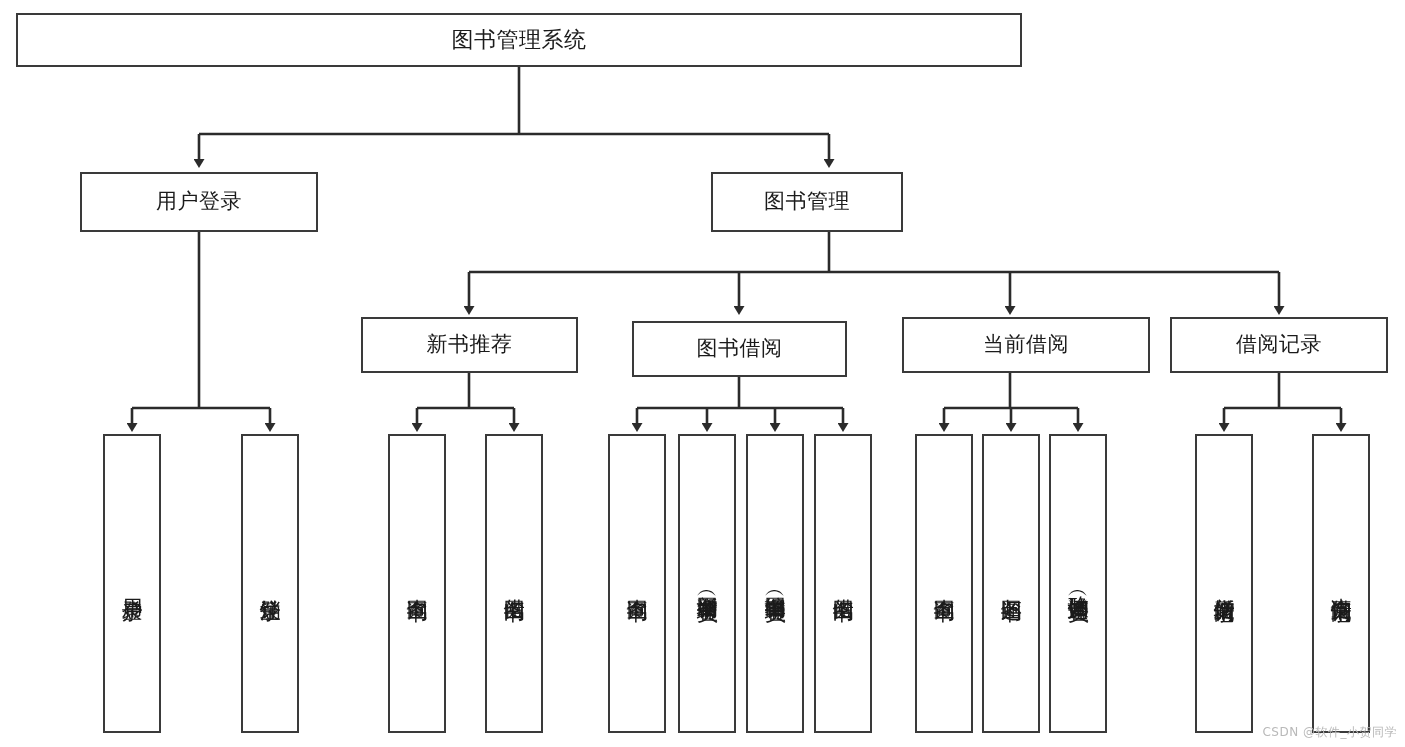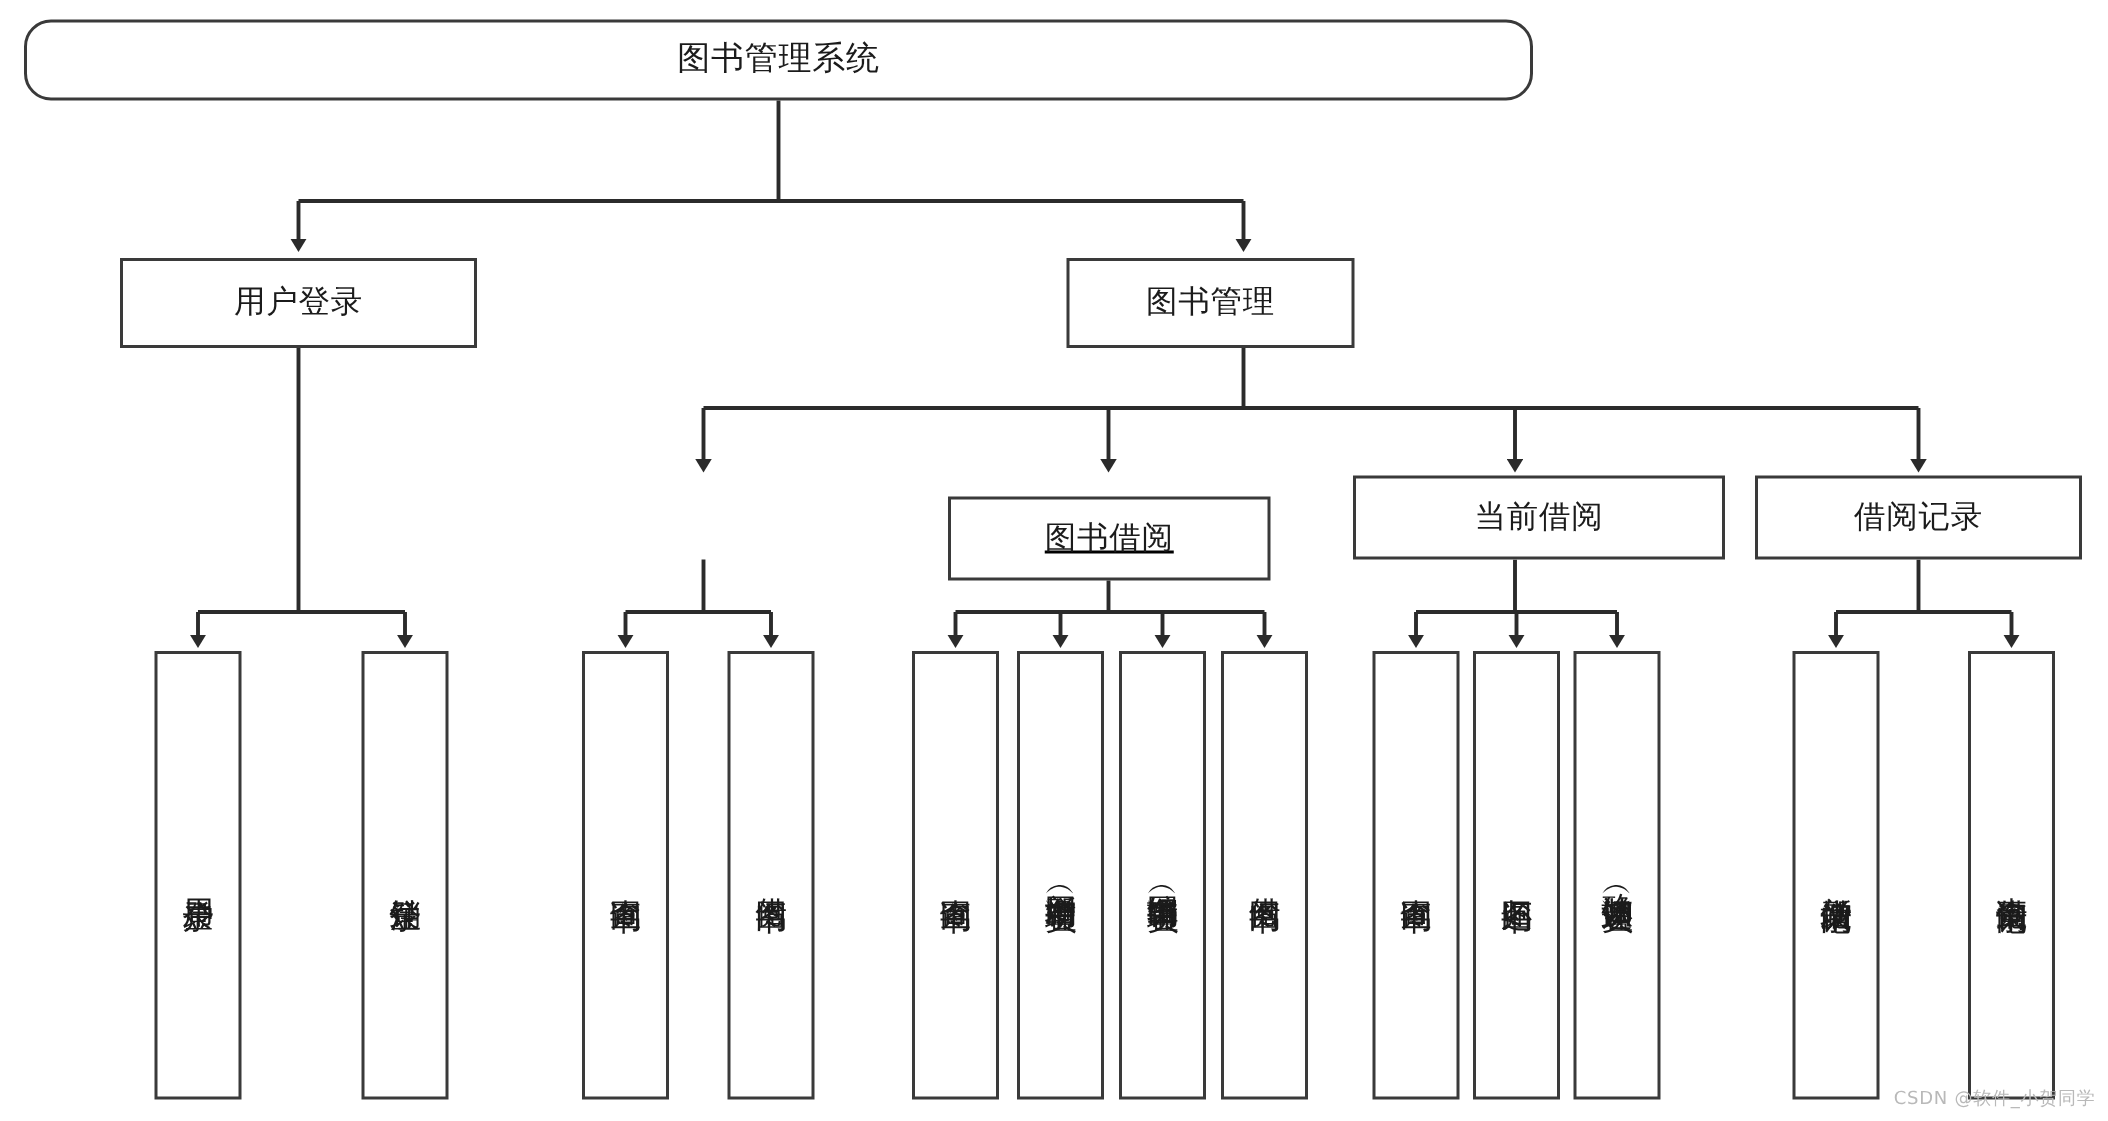--- a/index.html
+++ b/index.html
@@ -113,32 +113,35 @@
       <path d="M1011,408 L1011,424" marker-end="url(#arrow)"></path>
       <path d="M1078,408 L1078,424" marker-end="url(#arrow)"></path>
 
       <path d="M1279,373 L1279,408"></path>
       <path d="M1224,408 L1341,408"></path>
       <path d="M1224,408 L1224,424" marker-end="url(#arrow)"></path>
       <path d="M1341,408 L1341,424" marker-end="url(#arrow)"></path>
     </g>
   </svg>
 
-  <div class="node-box title-box" style="left:16px; top:13px; width:1006px; height:54px;border-radius:18px;">
+  <div class="node-box title-box" style="left:16px; top:13px; width:1006px; height:54px;">
     <span class="node-label-h">图书管理系统</span>
   </div>
 
   <div class="node-box" style="left:80px; top:172px; width:238px; height:60px;">
     <span class="node-label-h">用户登录</span>
   </div>
   <div class="node-box" style="left:711px; top:172px; width:192px; height:60px;">
     <span class="node-label-h">图书管理</span>
   </div>
 
-  <div class="node-box" style="left:632px; top:331px; width:215px; height:56px;text-decoration:underline;">
+  <div class="node-box" style="left:361px; top:317px; width:217px; height:56px;">
+    <span class="node-label-h">新书推荐</span>
+  </div>
+  <div class="node-box" style="left:632px; top:321px; width:215px; height:56px;">
     <span class="node-label-h">图书借阅</span>
   </div>
   <div class="node-box" style="left:902px; top:317px; width:248px; height:56px;">
     <span class="node-label-h">当前借阅</span>
   </div>
   <div class="node-box" style="left:1170px; top:317px; width:218px; height:56px;">
     <span class="node-label-h">借阅记录</span>
   </div>
 
   <div class="node-box" style="left:103px; top:434px; width:58px; height:299px;">

